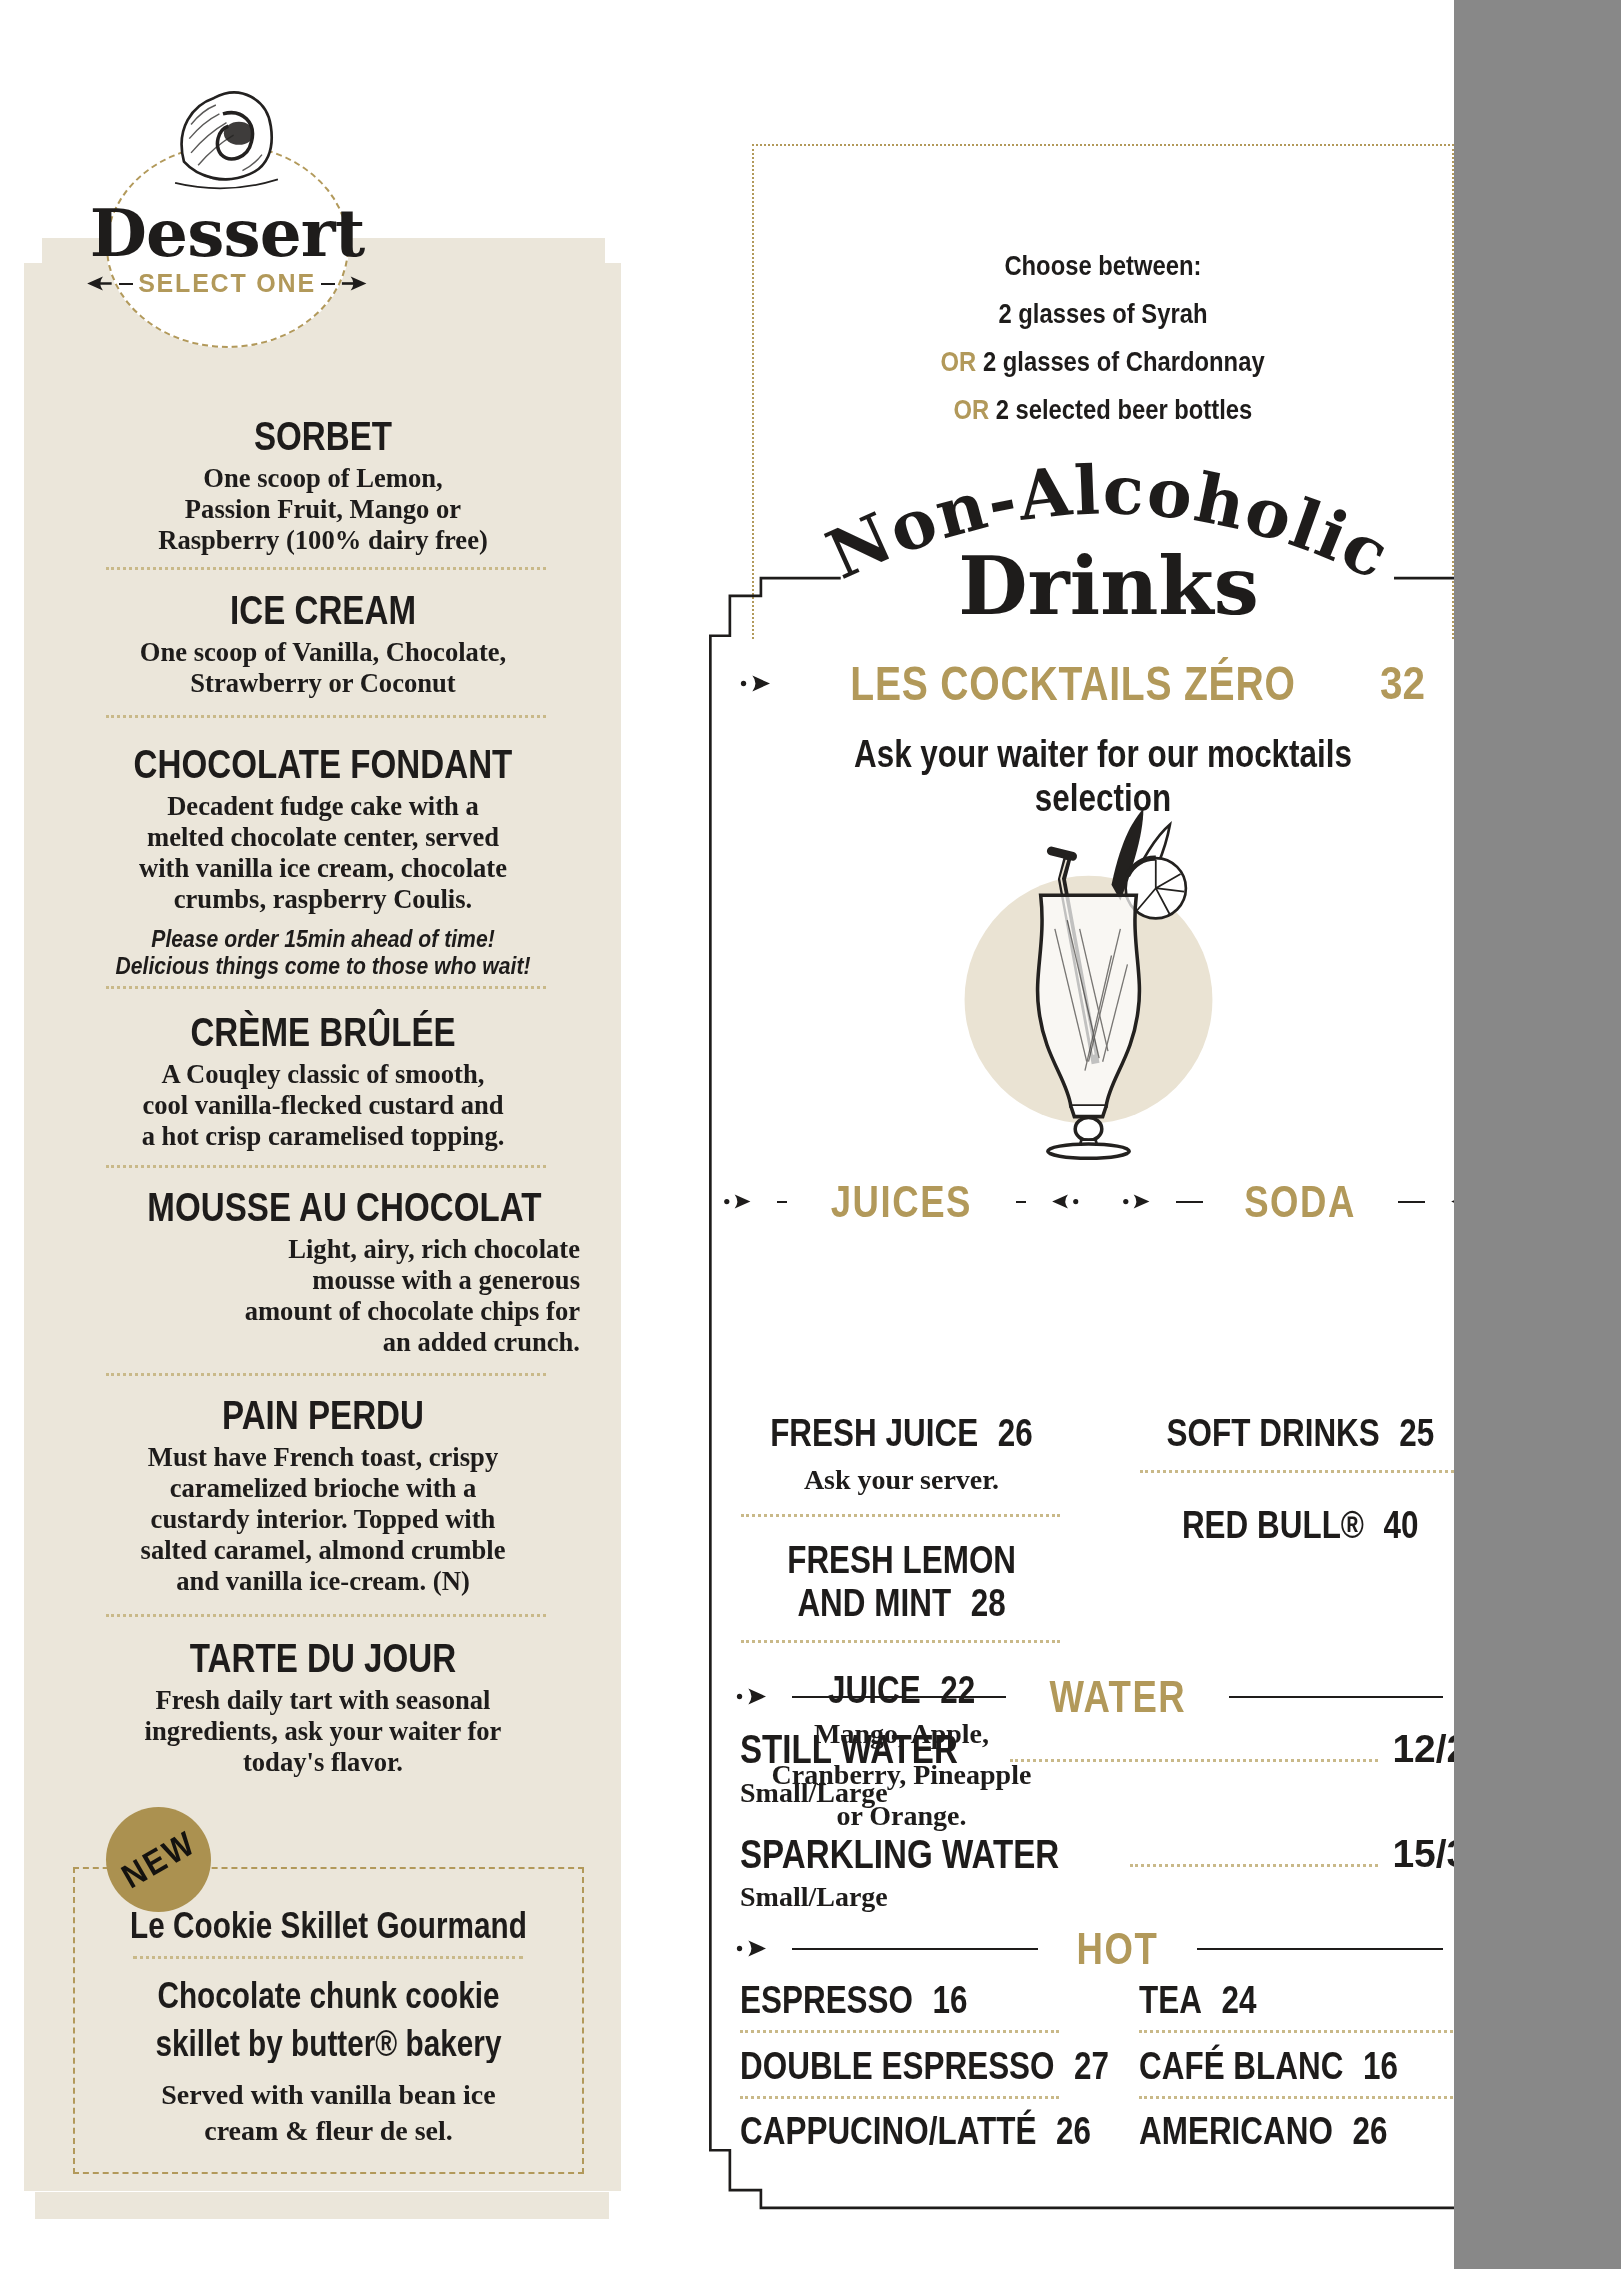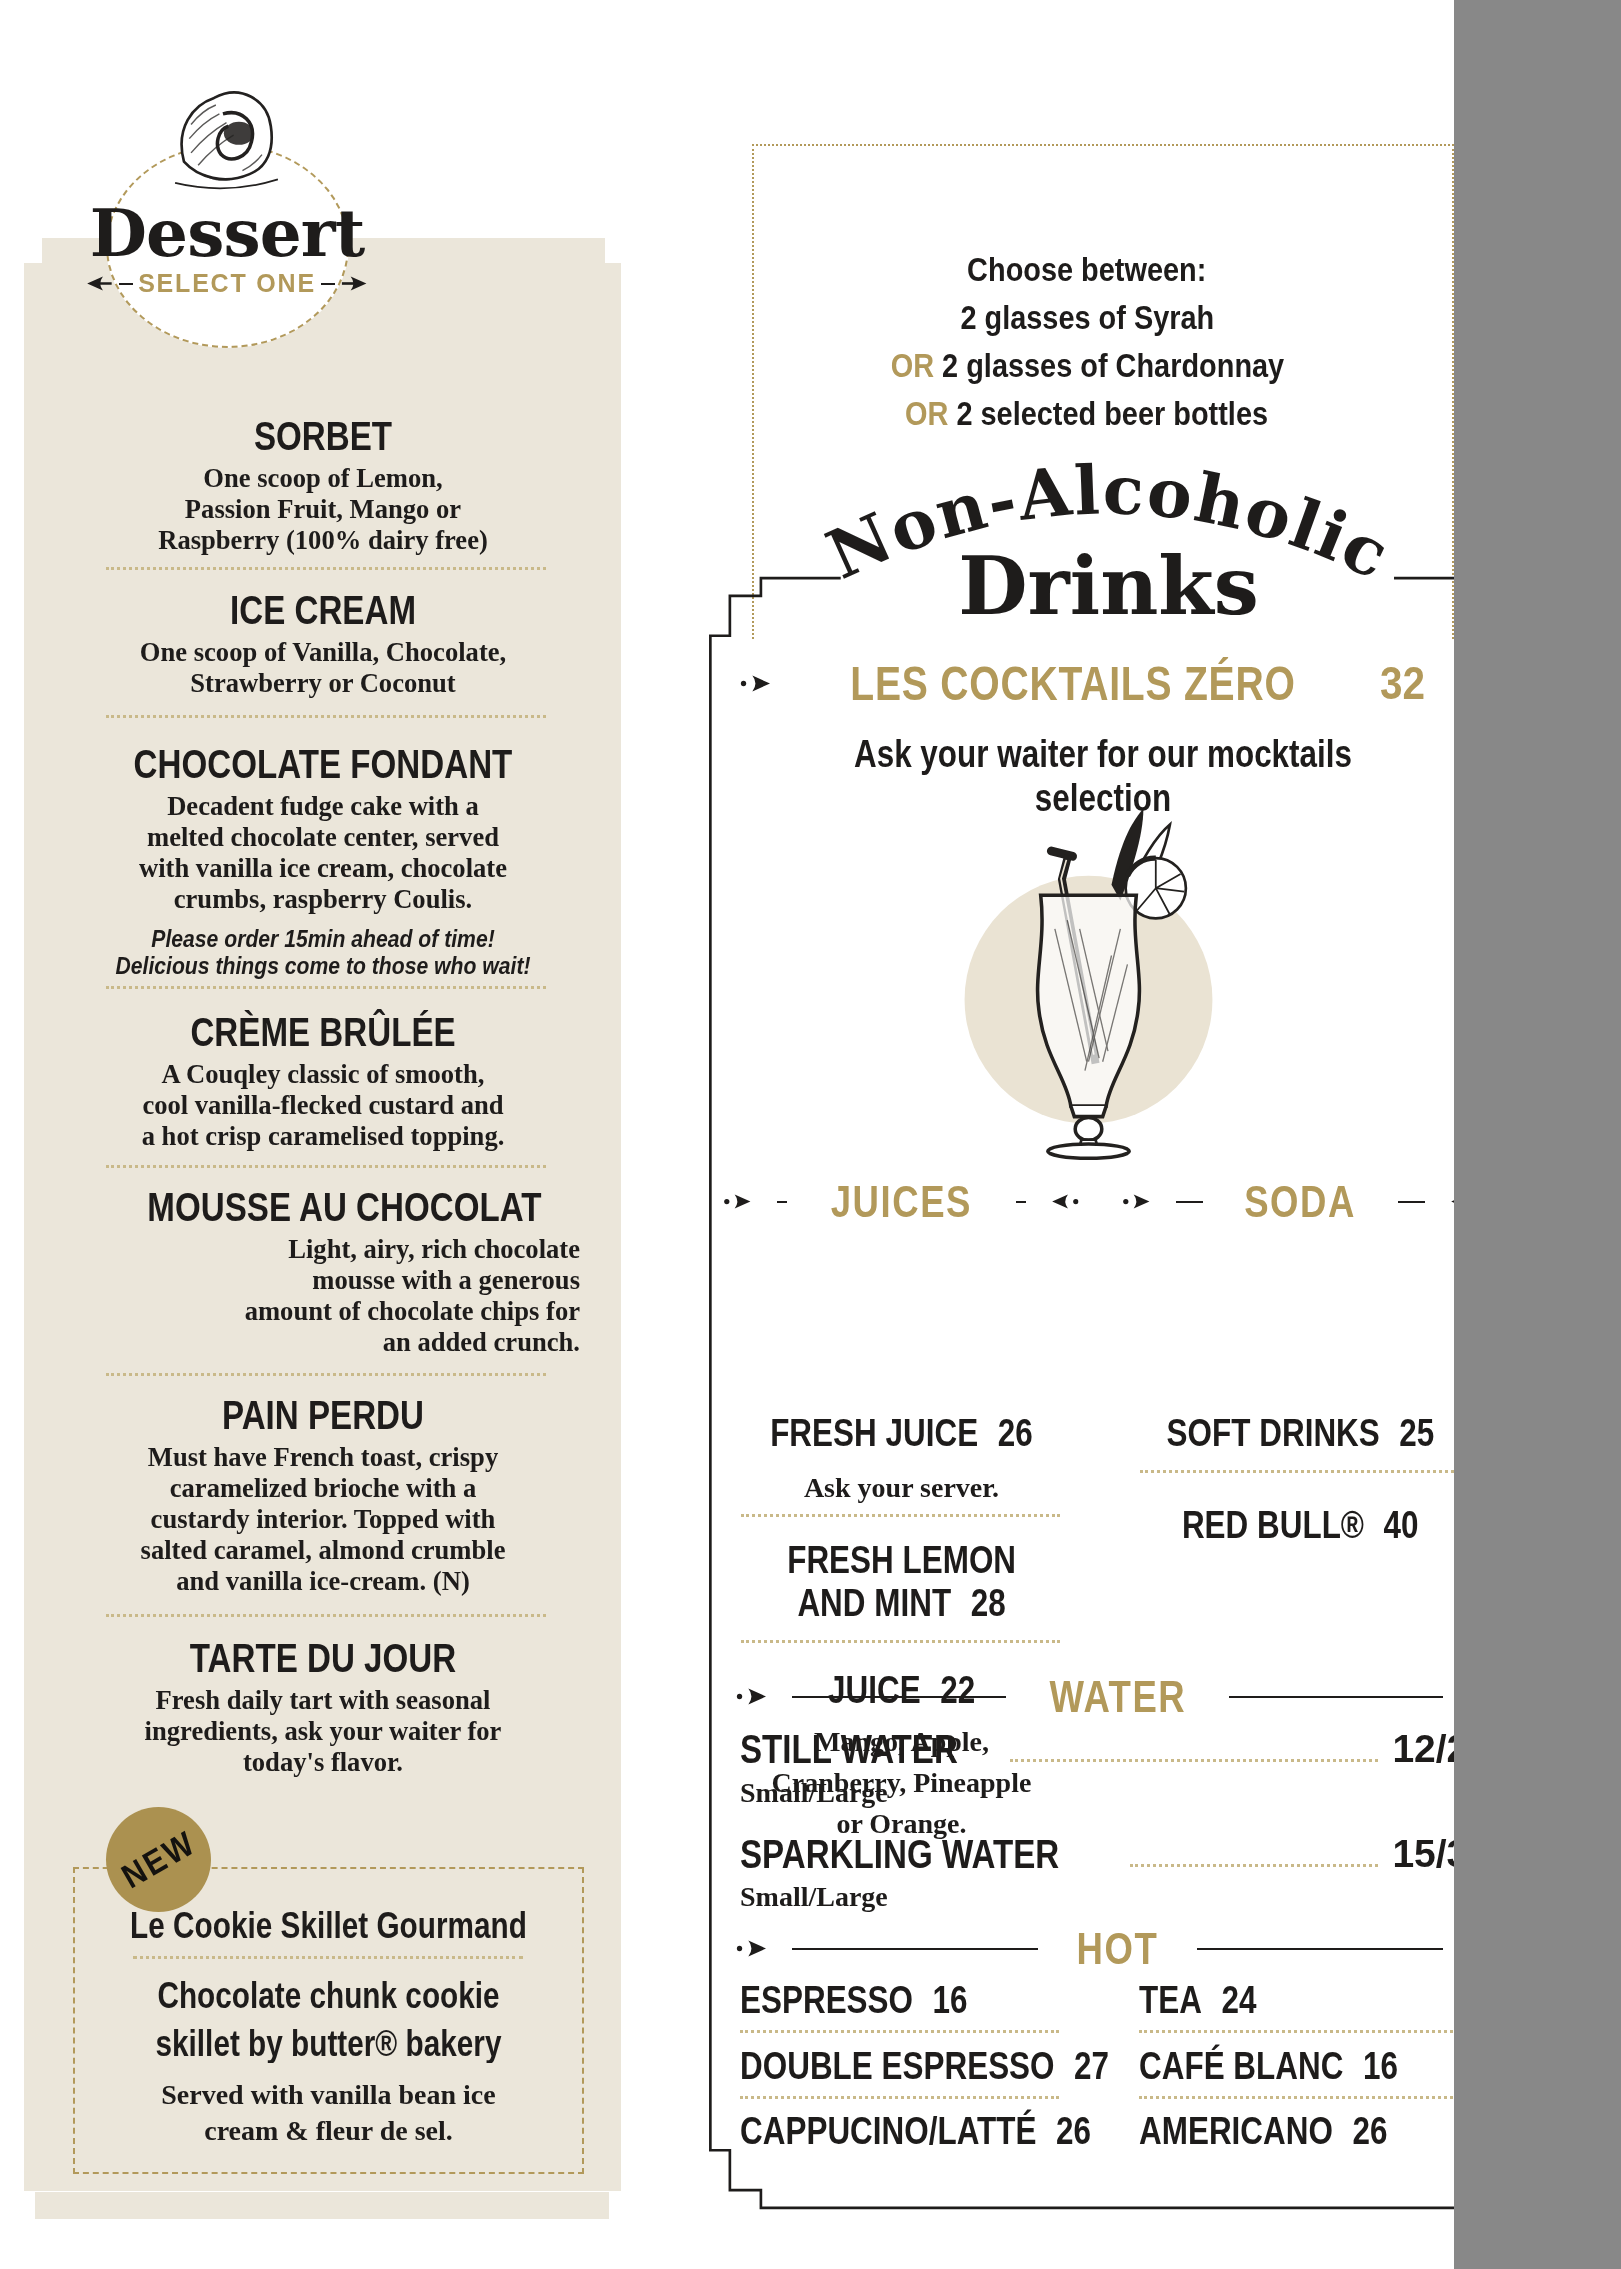--- a/index.html
+++ b/index.html
@@ -65,21 +65,21 @@
   }
   .cond40 { font-size:35px; font-weight:bold; display:block; transform:scaleX(.85) scaleY(1.05); }
 
   
   .pkg-box {
     left:752px; top:144px; width:702px; height:495px;
     border-top:2.7px dotted #b2995a; border-left:2.7px dotted #b2995a; border-right:2.7px dotted #b2995a;
   }
   .pkg-head { left:752px; top:179px; width:702px; display:flex; justify-content:center; gap:14px; }
   .pkg-head span { font-size:43px; font-weight:bold; display:inline-block; transform:scaleX(.82) scaleY(1.05); white-space:nowrap; }
-  .pkg-line { left:736px; top:0; width:702px; text-align:center; font-size:34px; font-weight:bold; }
+  .pkg-line { left:752px; top:0; width:702px; text-align:center; font-size:28px; font-weight:bold; }
   .pkg-line .t { display:inline-block; transform:scaleX(.85); }
 
   .arch-svg { left:785px; top:410px; width:647px; height:208px; z-index:2; }
   .drinks-word {
     left:887px; top:546px; width:443px; text-align:center; z-index:2;
     font-family:"DejaVu Serif", serif; font-weight:bold; font-size:80px; line-height:1;
   }
   .frame-svg { left:0; top:0; width:1622px; height:2270px; pointer-events:none; }
 
   .decor-row { display:flex; align-items:center; }
@@ -92,21 +92,21 @@
 
   .ask-note { left:752px; top:734px; width:702px; text-align:center; }
   .ask-note span { font-size:37px; font-weight:bold; display:inline-block; transform:scaleX(.85) scaleY(1.05); }
 
   .sec-head { gap:26px; }
   .sec-head .txt { font-size:43px; font-weight:bold; color:#b2995a; letter-spacing:1.8px; display:inline-block; transform:scaleX(.85) scaleY(1.05); padding:0 5.3px; }
 
   .menu-line { text-align:center; font-weight:bold; font-size:37px; }
   .menu-line .t { display:inline-block; transform:scaleX(.85) scaleY(1.05); white-space:nowrap; }
   .menu-line .p { margin-left:23px; }
-  .serif-sub { font-family:"Liberation Serif", serif; font-weight:bold; font-size:28px; line-height:41px; text-align:center; white-space:pre-line;margin-top:8px; }
+  .serif-sub { font-family:"Liberation Serif", serif; font-weight:bold; font-size:28px; line-height:41px; text-align:center; white-space:pre-line; }
 
   .water-row { display:flex; align-items:baseline; }
   .water-row .wl { font-size:39px; font-weight:bold; display:inline-block; transform:scaleX(.85) scaleY(1.05); transform-origin:left center; white-space:nowrap; }
   .water-row .leader { flex:1; border-bottom:3.5px dotted #c9b989; margin:0 14px 7px 14px; }
   .water-row .wp { font-size:39px; font-weight:bold; }
   .sub-left { font-family:"Liberation Serif", serif; font-weight:bold; font-size:28px; }
 
   .hot-item { font-size:37px; font-weight:bold; }
   .hot-item .t { display:inline-block; transform:scaleX(.85) scaleY(1.05); transform-origin:left center; white-space:nowrap; }
   .hot-item .p { margin-left:23px; }

